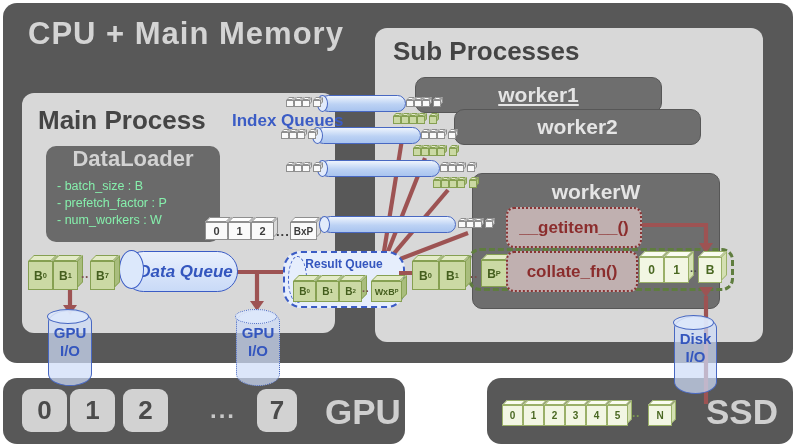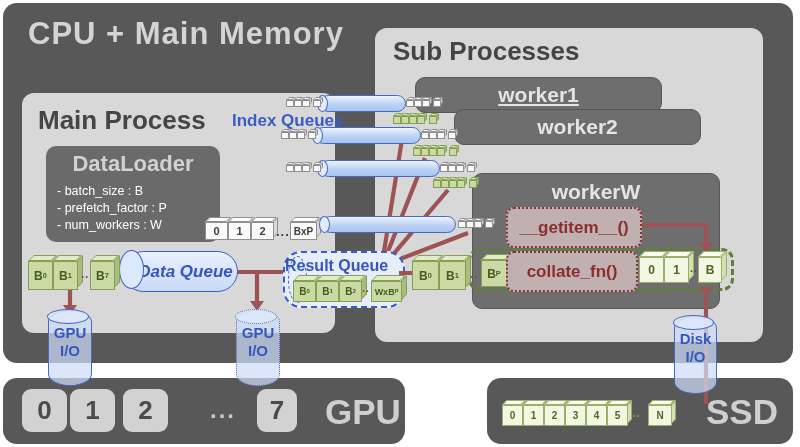--- a/index.html
+++ b/index.html
@@ -10,21 +10,21 @@
   }
   .abs { position:absolute; }
   .panel-dark { background:#585858; border-radius:14px; }
   .panel-light { background:#d8d8d8; border-radius:12px; }
   .big-title { color:#d4d4d4; font-weight:bold; font-size:31px; letter-spacing:1px; }
   .sec-title { color:#454545; font-weight:bold; font-size:26px; }
   .worker { background:#6e6e6e; border:1px solid #575757; border-radius:10px;
             color:#e4e4e4; font-weight:bold; font-size:21px; text-align:center; }
   .dl-box { background:#6a6a6a; border-radius:10px; }
   .dl-title { color:#d2d2d2; font-weight:bold; font-size:22px; text-align:center; }
-  .dl-param { color:#ffffff; font-size:12.5px; line-height:17px; white-space:pre; }
+  .dl-param { color:#86efac; font-size:12.5px; line-height:17px; white-space:pre; }
   .fnbox { background:#c0b0b0; border:2px dotted #8b3434; border-radius:8px;
            color:#8b2d2d; font-weight:bold; font-size:17px; text-align:center;
            display:flex; align-items:center; justify-content:center; }
   
   .b3 { position:absolute; box-sizing:border-box; background:var(--f);
         border:1px solid var(--b); display:flex; align-items:center; justify-content:center;
         font-weight:bold; color:var(--c); }
   .b3::before { content:""; position:absolute; left:-1px; top:calc(-1px - var(--d));
         width:100%; height:var(--d); background:var(--t); border:1px solid var(--b);
         transform:skewX(-45deg); transform-origin:0 100%; box-sizing:border-box; }
@@ -59,22 +59,22 @@
           background:linear-gradient(#e9f0fd,#c9daf7); border-radius:21px;
           display:flex; align-items:center; justify-content:center;
           color:#3456be; font-weight:bold; font-size:17px; }
   .cylh::before { content:""; position:absolute; left:-5px; top:-1.8px; width:25px; height:100%;
           border-radius:50%; border:1.8px solid #3b5cc5; background:#dce8fb; box-sizing:border-box; }
   
   .rq { position:absolute; box-sizing:border-box; border:2px dashed #3b5cc5;
         background:#e6eefc; border-radius:18px; }
   .rq::before { content:""; position:absolute; left:3px; top:3px; width:19px; height:calc(100% - 6px);
         border-radius:50%; border:1.6px dashed #3b5cc5; box-sizing:border-box; }
-  .rq-label { position:absolute; width:100%; top:4px;
-        color:#3456be; font-weight:bold; font-size:16px; }
+  .rq-label { position:absolute; width:100%; text-align:center; top:4px;
+        color:#3456be; font-weight:bold; font-size:12px; }
   .dg { position:absolute; box-sizing:border-box; border:3px dashed #5f7d3f; border-radius:12px; }
   .dots { position:absolute; font-weight:bold; color:#7a4f4f; }
   .chip { position:absolute; background:#d2d2d2; border-radius:9px; color:#4b4b4b;
           font-weight:bold; font-size:26px; display:flex; align-items:center; justify-content:center; }
   .hw-label { position:absolute; color:#cfcfcf; font-weight:bold; font-size:35px; }
   .blue-label { position:absolute; color:#3b5cc5; font-weight:bold; font-size:17px; }
   .redbar { position:absolute; background:#9d5353; }
   svg.arrows { position:absolute; left:0; top:0; pointer-events:none; }
 </style>
 </head>
@@ -91,21 +91,21 @@
   <div class="abs sec-title" style="left:38px;top:105px;">Main Process</div>
 
   <div class="abs panel-light" style="left:375px;top:28px;width:388px;height:314px;"></div>
   <div class="abs sec-title" style="left:393px;top:36px;">Sub Processes</div>
 
   <div class="abs worker" style="left:415px;top:77px;width:245px;height:34px;line-height:33px;text-decoration:underline;"><span>worker1</span></div>
   <div class="abs worker" style="left:454px;top:109px;width:245px;height:34px;line-height:33px;"><span>worker2</span></div>
   <div class="abs worker" style="left:472px;top:173px;width:246px;height:134px;line-height:36px;"><span>workerW</span></div>
 
   <div class="abs dl-box" style="left:46px;top:146px;width:174px;height:96px;">
-    <div class="dl-title" style="margin-top:5px;">DataLoader</div>
+    <div class="dl-title" style="">DataLoader</div>
     <div style="margin:6px 0 0 11px;">
       <div class="dl-param">- batch_size : B</div>
       <div class="dl-param">- prefetch_factor : P</div>
       <div class="dl-param">- num_workers : W</div>
     </div>
   </div>
 
   <div class="b3 white3" style="left:205px;top:222px;width:23px;height:18px;">
       <span>0</span>
     </div>

